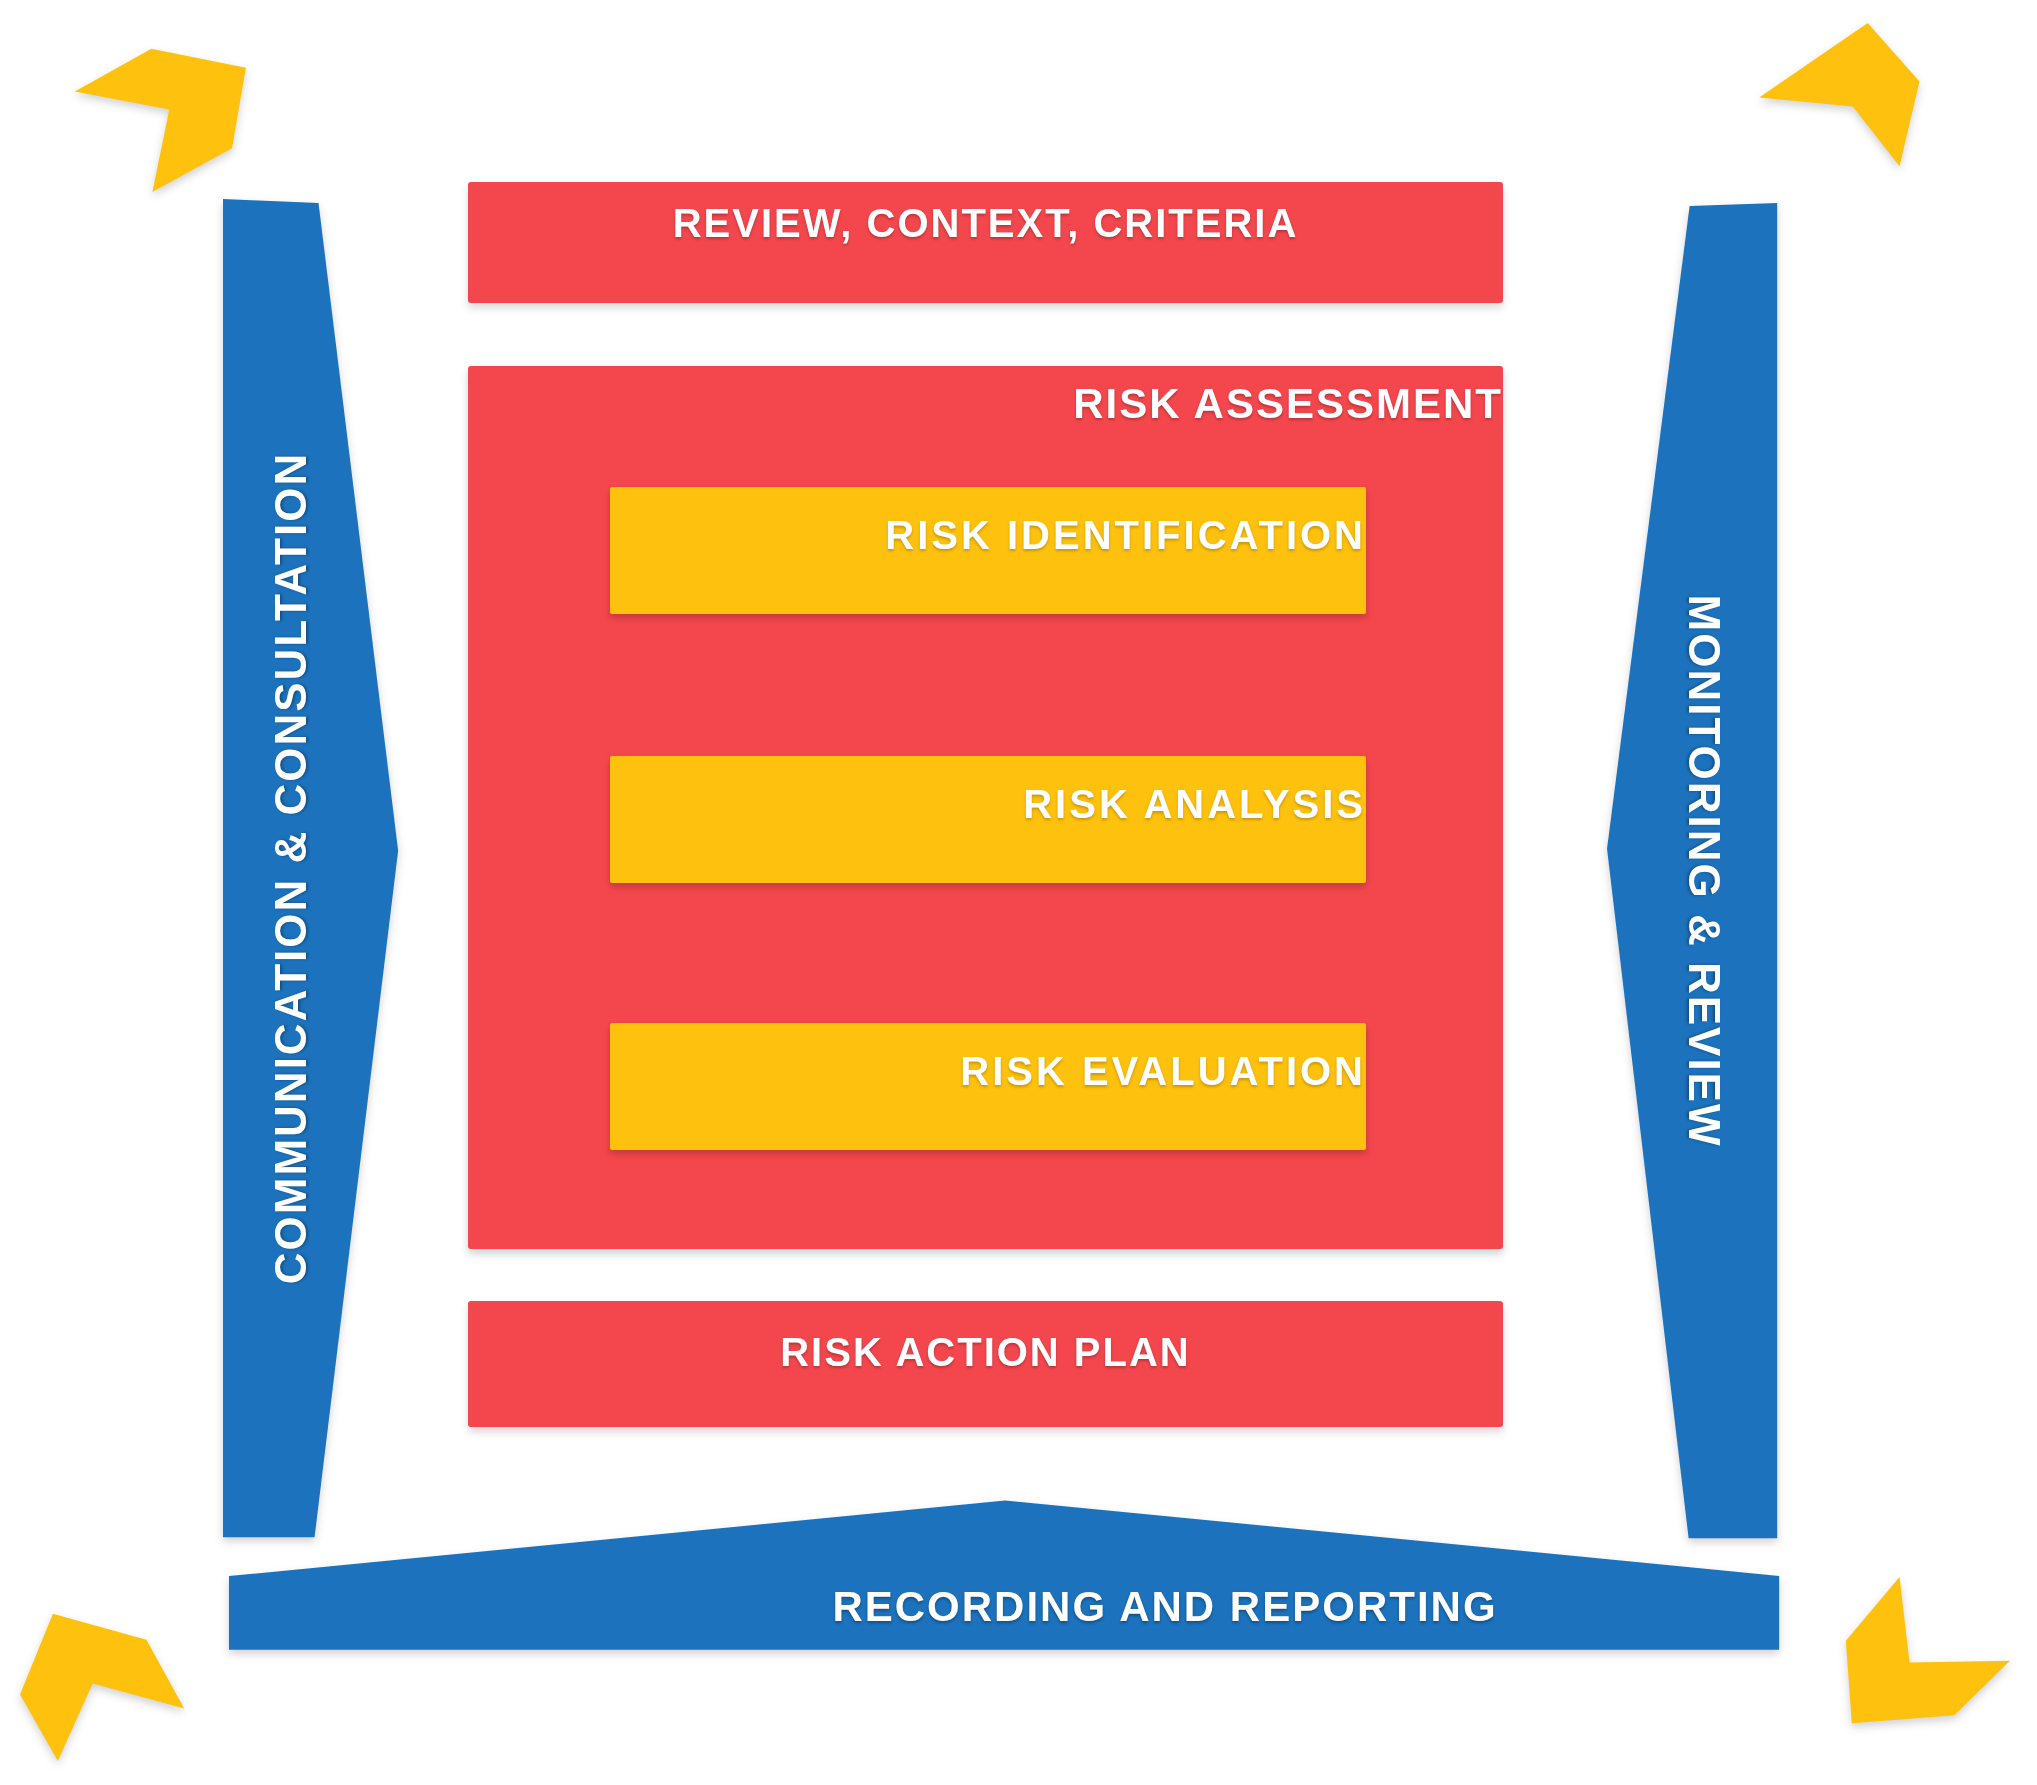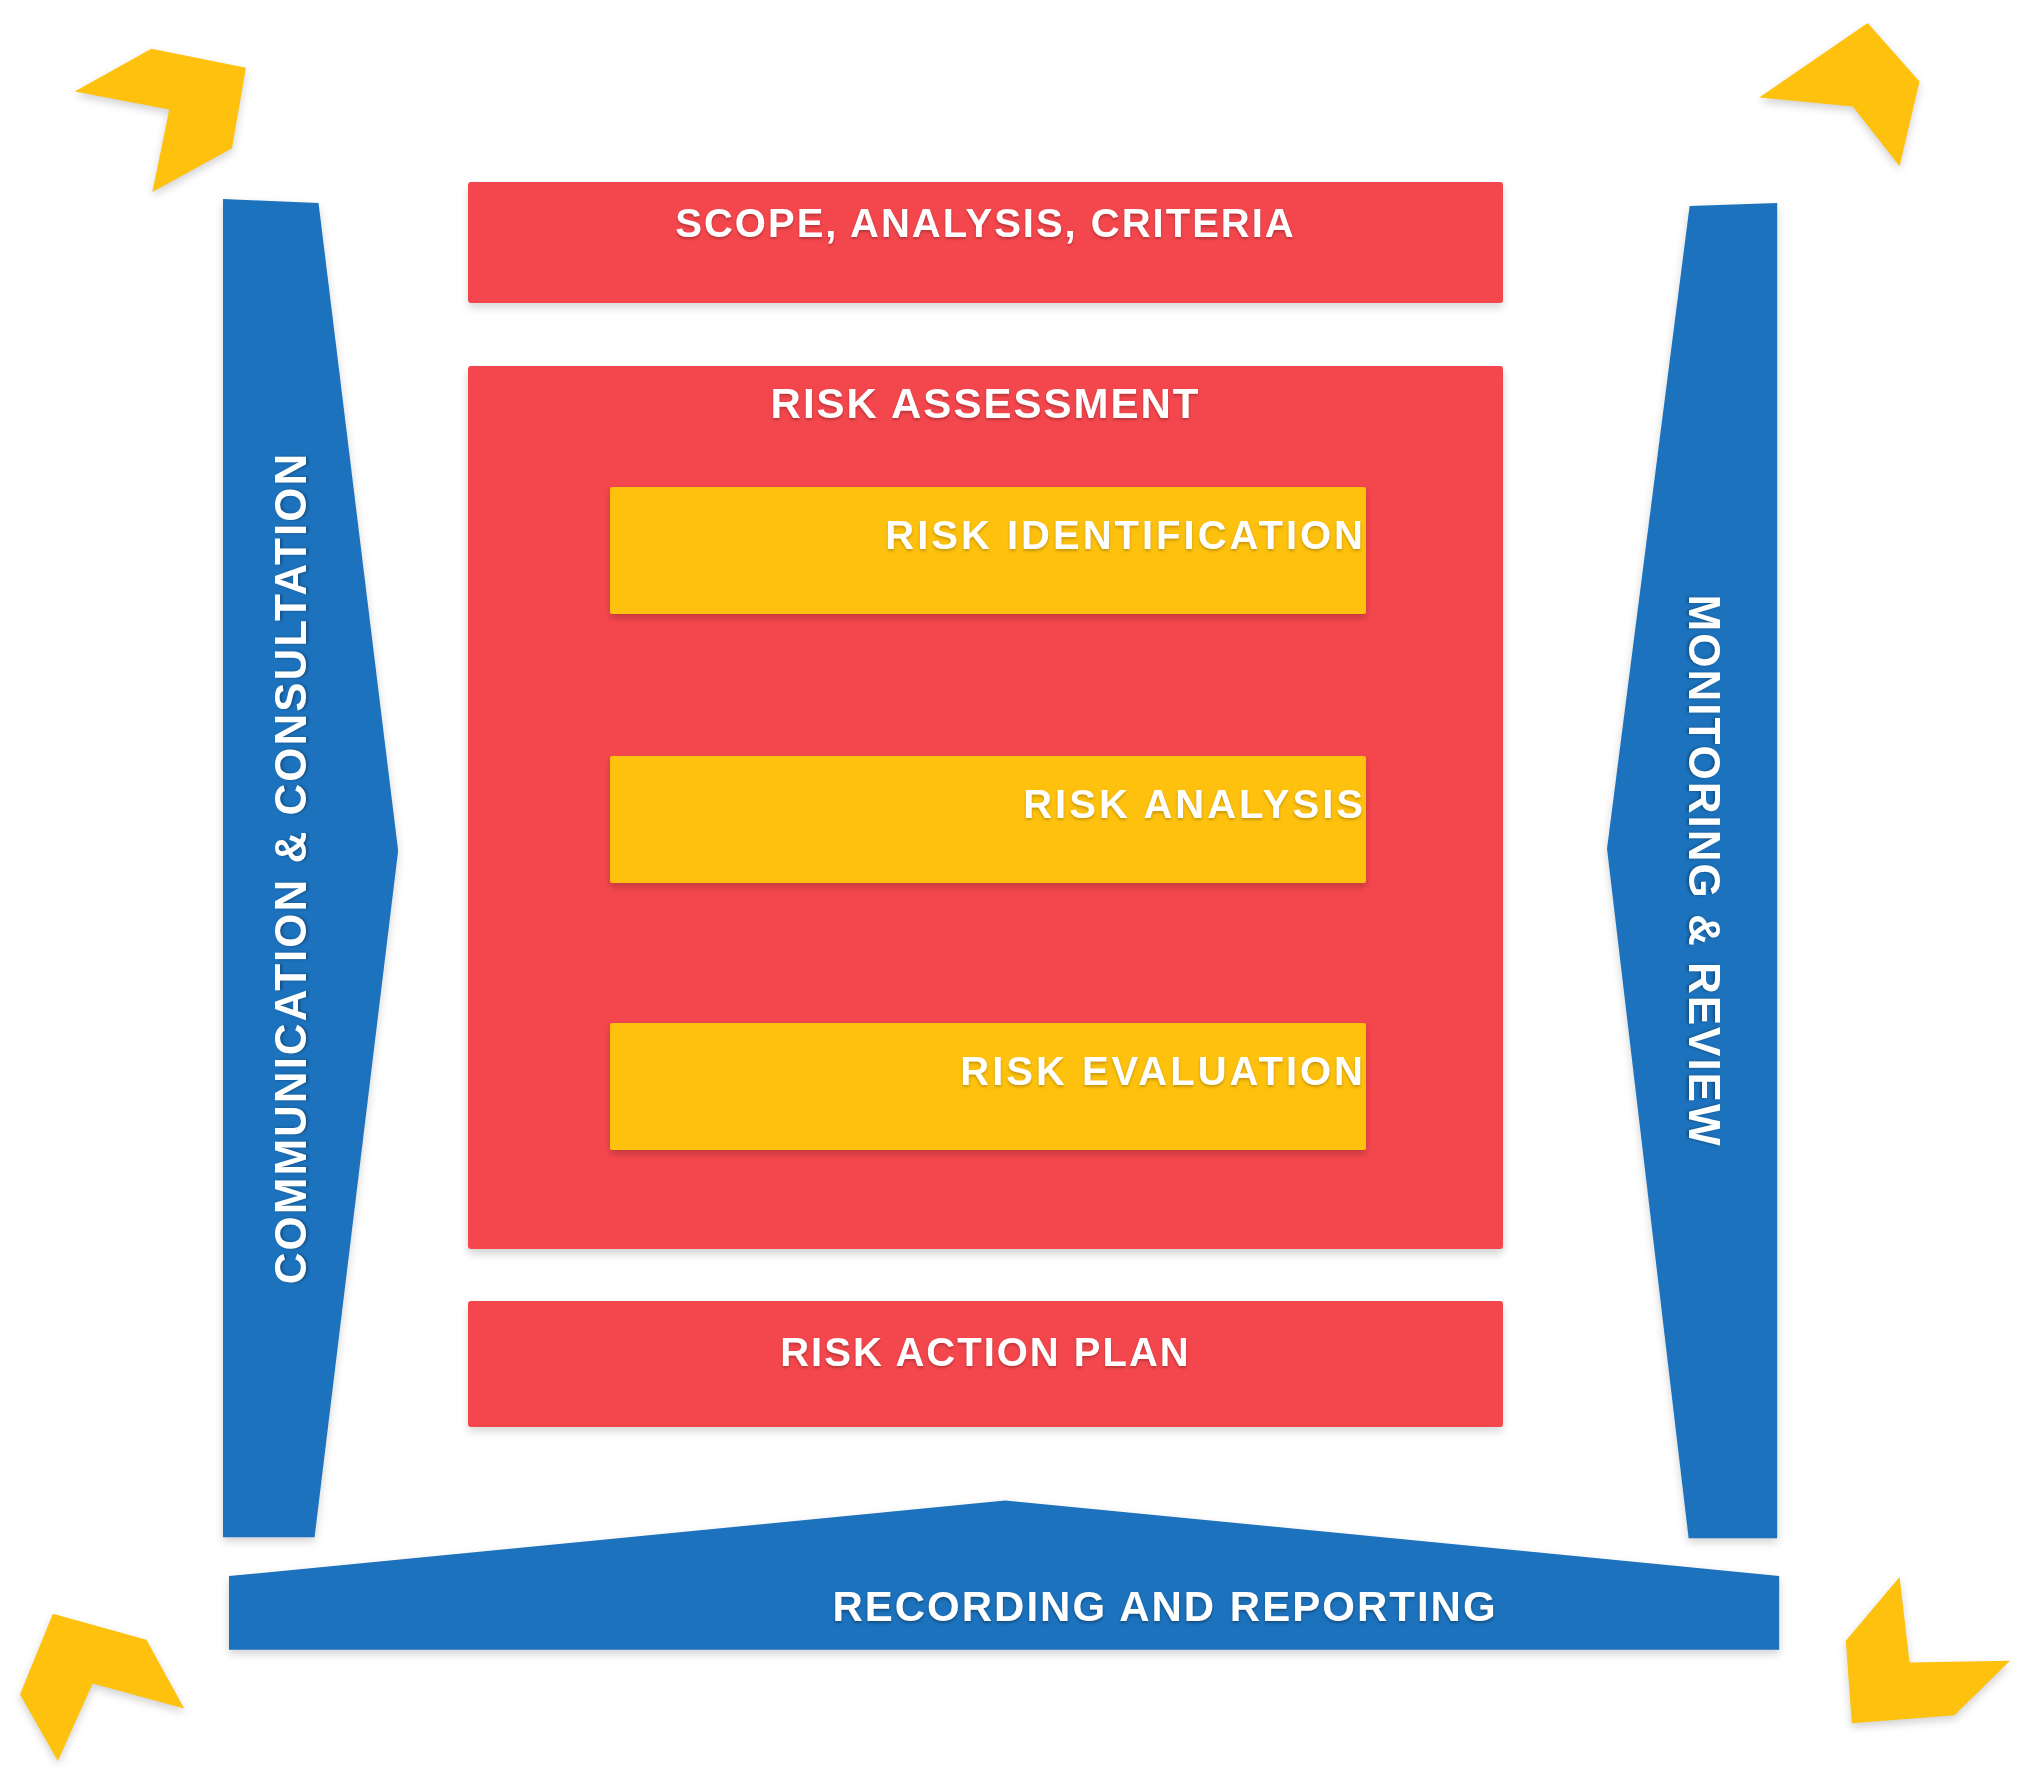--- a/index.html
+++ b/index.html
@@ -41,21 +41,21 @@
   #action-banner{top:1301px;height:126px;padding-bottom:24px;box-sizing:border-box;}
 
   #assessment-box{
     position:absolute;left:468px;top:366px;width:1035px;height:883px;
     background:var(--red);
     border-radius:3px;
     box-shadow:0 5px 9px rgba(0,0,0,0.18);
   }
   #assessment-title{
     position:absolute;left:0;top:8px;width:100%;
-    text-align:center;
+    text-align:right;
     font-size:42px;letter-spacing:2px;line-height:60px;
     text-shadow:0 2px 3px rgba(0,0,0,0.25);
   }
   .step-box{
     position:absolute;left:142px;width:756px;height:127px;
     background:var(--yellow);
     border-radius:2px;
     box-shadow:0 4px 7px rgba(0,0,0,0.2);
     display:flex;align-items:center;justify-content:flex-end;
     padding-bottom:30px;box-sizing:border-box;
@@ -113,21 +113,21 @@
       <polygon class="arrow-part" points="971,705 1035,705 1003,757"></polygon>
     </g>
 
     <g>
       <rect class="arrow-part" x="994" y="892" width="17" height="85"></rect>
       <polygon class="arrow-part" points="971,973 1035,973 1003,1025"></polygon>
     </g>
   </svg>
 
   <div class="banner" id="scope-banner">
-    <span class="banner-text">SCOPE, ANALYSIS, CRITERIA</span>
+    <span class="banner-text">REVIEW, CONTEXT, CRITERIA</span>
   </div>
 
   <div id="assessment-box">
     <div id="assessment-title">RISK ASSESSMENT</div>
 
     <div class="step-box" id="step-0">
       <span class="step-label">RISK IDENTIFICATION</span>
     </div>
 
     <div class="step-box" id="step-1">

